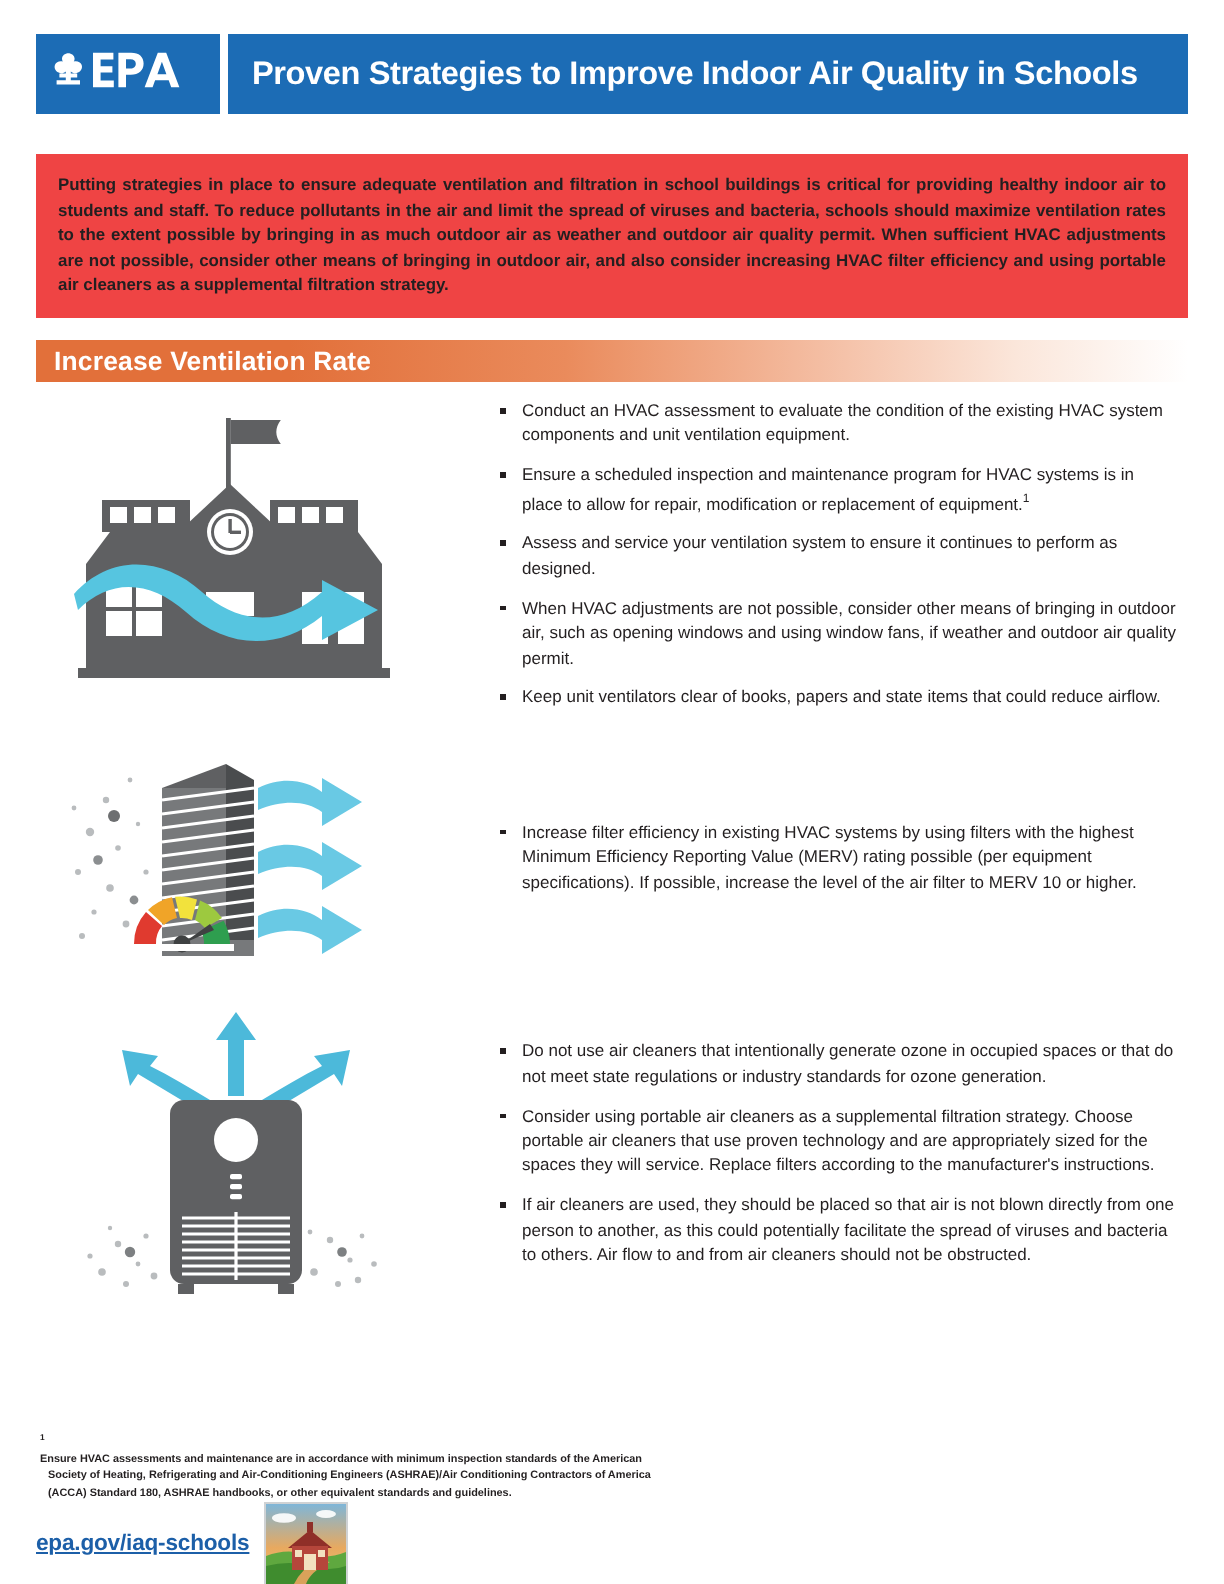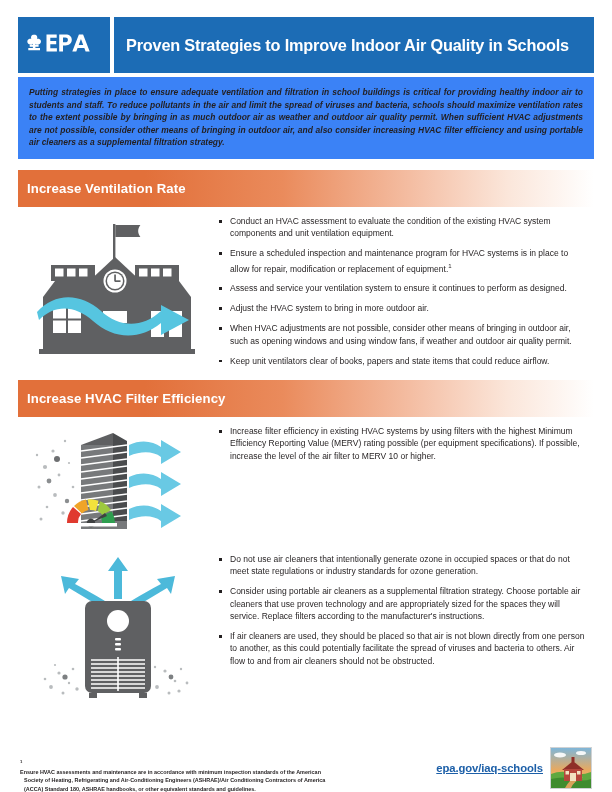--- a/index.html
+++ b/index.html
@@ -20,21 +20,21 @@
     height: 792px;
     position: relative;
     box-sizing: border-box;
     padding: 0 18px;
   }
 
   
   .header {
     display: flex;
     align-items: stretch;
-    height: 56px;
+    height: 40px;
     margin-top: 17px;
   }
   .epa-logo {
     width: 92px;
     background: #1c6cb5;
     display: flex;
     align-items: center;
     justify-content: center;
     flex: 0 0 92px;
   }
@@ -51,54 +51,54 @@
     color: #ffffff;
     font-size: 16.3px;
     font-weight: bold;
     letter-spacing: -0.2px;
     line-height: 1;
     white-space: nowrap;
   }
 
   
   .intro-panel {
-    margin-top: 4px;
-    background: #3b82f6;
+    margin-top: 20px;
+    background: #ef4444;
     padding: 9px 11px 10px 11px;
-    font-style: italic;
   }
   .intro-text {
     font-size: 8.45px;
     line-height: 12.6px;
     text-align: justify;
     color: #231f20;
     margin: 0;
     font-weight: bold;
   }
 
   
   .section { margin-top: 11px; }
   .section-header {
-    height: 37px;
+    height: 21px;
     background: linear-gradient(to right, #e2703a 0%, #e2703a 22%, #ea8b5c 46%, #f4bda2 68%, #fbe6da 85%, #ffffff 100%);
     display: flex;
     align-items: center;
     padding-left: 9px;
   }
   .section-title {
     color: #ffffff;
     font-size: 13.2px;
     font-weight: bold;
     letter-spacing: 0.1px;
     line-height: 1;
   }
   .section-body {
     display: flex;
-    align-items: flex-start;
+    align-items: center;
     padding-top: 8px;
+    gap: 31px;
   }
   .figure {
     flex: 0 0 200px;
     display: flex;
     align-items: flex-start;
     justify-content: center;
     padding-top: 4px;
   }
   .bullets {
     flex: 1 1 auto;
@@ -131,20 +131,21 @@
 
   
   .footer {
     position: absolute;
     left: 18px;
     right: 18px;
     bottom: 16px;
     display: flex;
     align-items: flex-start;
     justify-content: space-between;
+    flex-direction: column;
   }
   .footnote {
     font-size: 5.45px;
     line-height: 8.4px;
     font-weight: bold;
     color: #231f20;
     max-width: 345px;
     padding-top: 11px;
     padding-left: 2px;
   }
@@ -259,32 +260,28 @@
           <g>
             <path d="M8 93 C26 73, 52 74, 72 92 C90 108, 112 110, 132 92 L132 86 L160 101 L132 116 L132 104 C110 122, 84 120, 64 102 C46 86, 26 85, 10 101 Z" fill="#56c5e0"></path>
           </g>
         </svg>
       </div>
       <div class="bullets">
         <ul class="bullet-list">
           <li>Conduct an HVAC assessment to evaluate the condition of the existing HVAC system components and unit ventilation equipment.</li>
           <li><span>Ensure a scheduled inspection and maintenance program for HVAC systems is in place to allow for repair, modification or replacement of equipment.</span><sup class="fn">1</sup></li>
           <li>Assess and service your ventilation system to ensure it continues to perform as designed.</li>
-          <li>Adjust the HVAC system to bring in more outdoor air.</li>
           <li>When HVAC adjustments are not possible, consider other means of bringing in outdoor air, such as opening windows and using window fans, if weather and outdoor air quality permit.</li>
           <li>Keep unit ventilators clear of books, papers and state items that could reduce airflow.</li>
         </ul>
       </div>
     </div>
   </div>
 
   <div class="section">
-    <div class="section-header">
-      <div class="section-title">Increase HVAC Filter Efficiency</div>
-    </div>
     <div class="section-body">
       <div class="figure">
         <svg width="178" height="105" viewBox="0 0 178 105">
 
           <g fill="#b9bcbe">
             <circle cx="24" cy="22" r="1.6"></circle>
               <circle cx="36" cy="12" r="1.2"></circle>
             <circle cx="16" cy="38" r="2.1"></circle>
               <circle cx="30" cy="46" r="1.4"></circle>
             <circle cx="10" cy="58" r="1.5"></circle>

